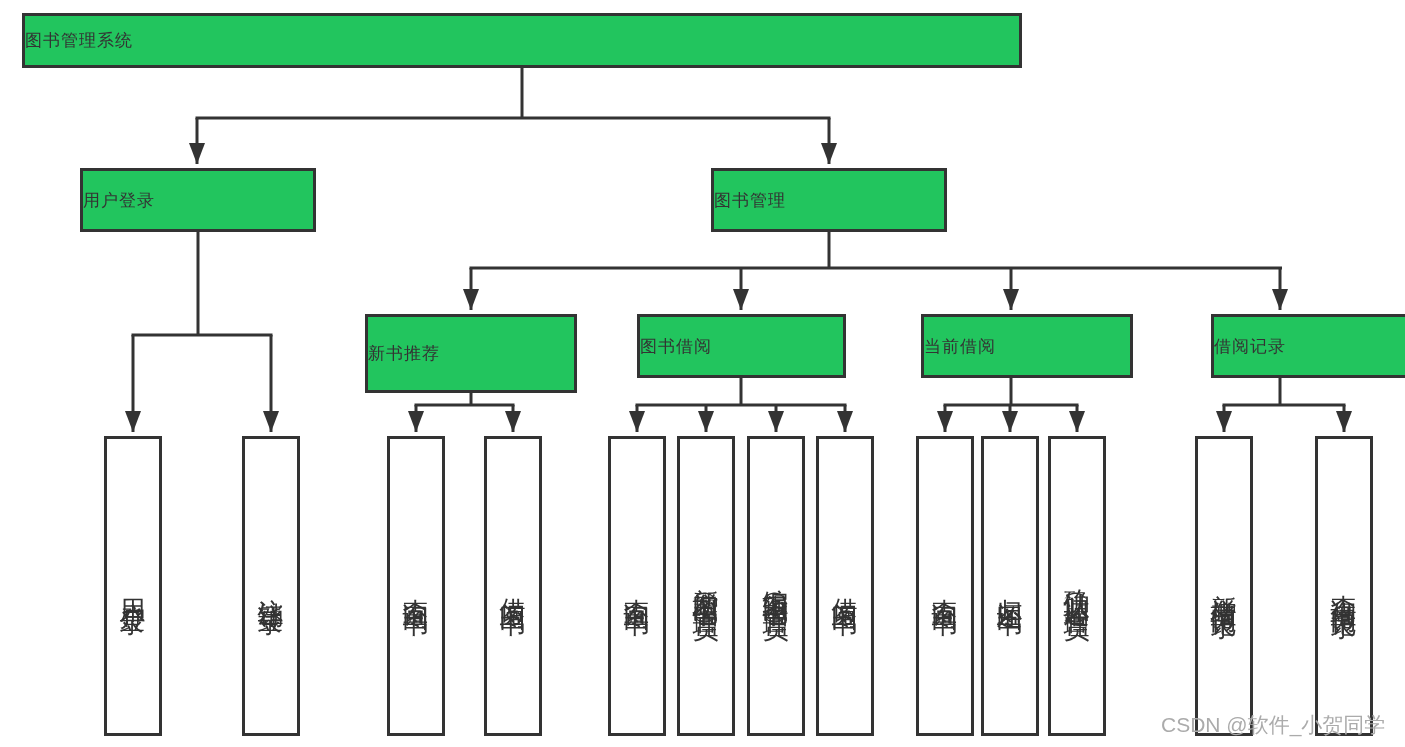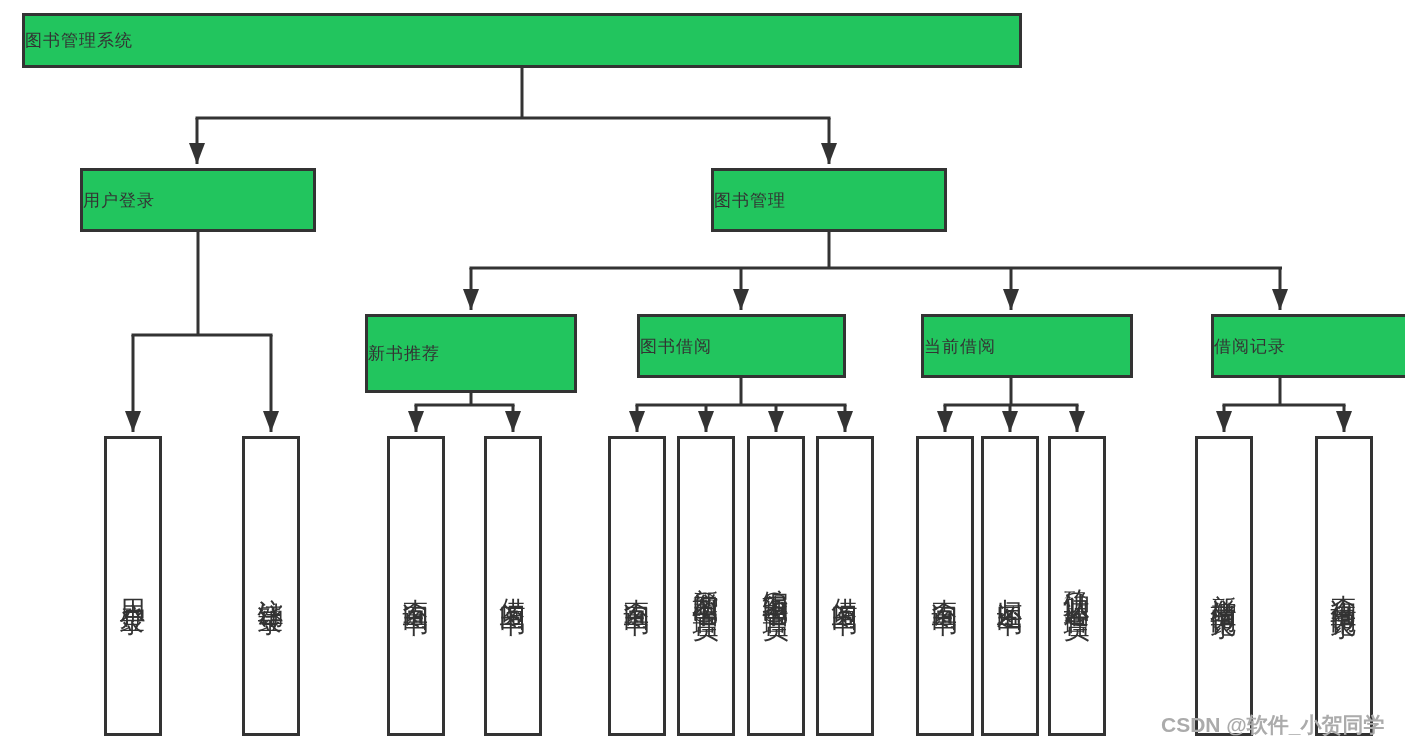--- a/index.html
+++ b/index.html
@@ -18,21 +18,21 @@
     position:absolute;box-sizing:border-box;background:#ffffff;
     border:3px solid #333333;display:flex;align-items:center;justify-content:center;
     width:58px;top:436px;height:300px;
   }
   .vbox span{
     writing-mode:vertical-rl;text-orientation:mixed;
     font-size:26px;letter-spacing:4px;line-height:1;white-space:nowrap;
   }
   .watermark{
     position:absolute;left:1161px;top:711px;font-size:21px;line-height:1.3;
-    color:#ababab;white-space:nowrap;z-index:5;font-weight:bold;
+    color:#ababab;white-space:nowrap;z-index:5;
   }
 </style>
 </head>
 <body>
 
 <div class="canvas">
 
   <svg class="connectors" viewBox="0 0 1405 747" xmlns="http://www.w3.org/2000/svg">
     <defs>
       <marker id="arrow" markerUnits="userSpaceOnUse" markerWidth="24" markerHeight="18" refX="21" refY="8" orient="auto">

